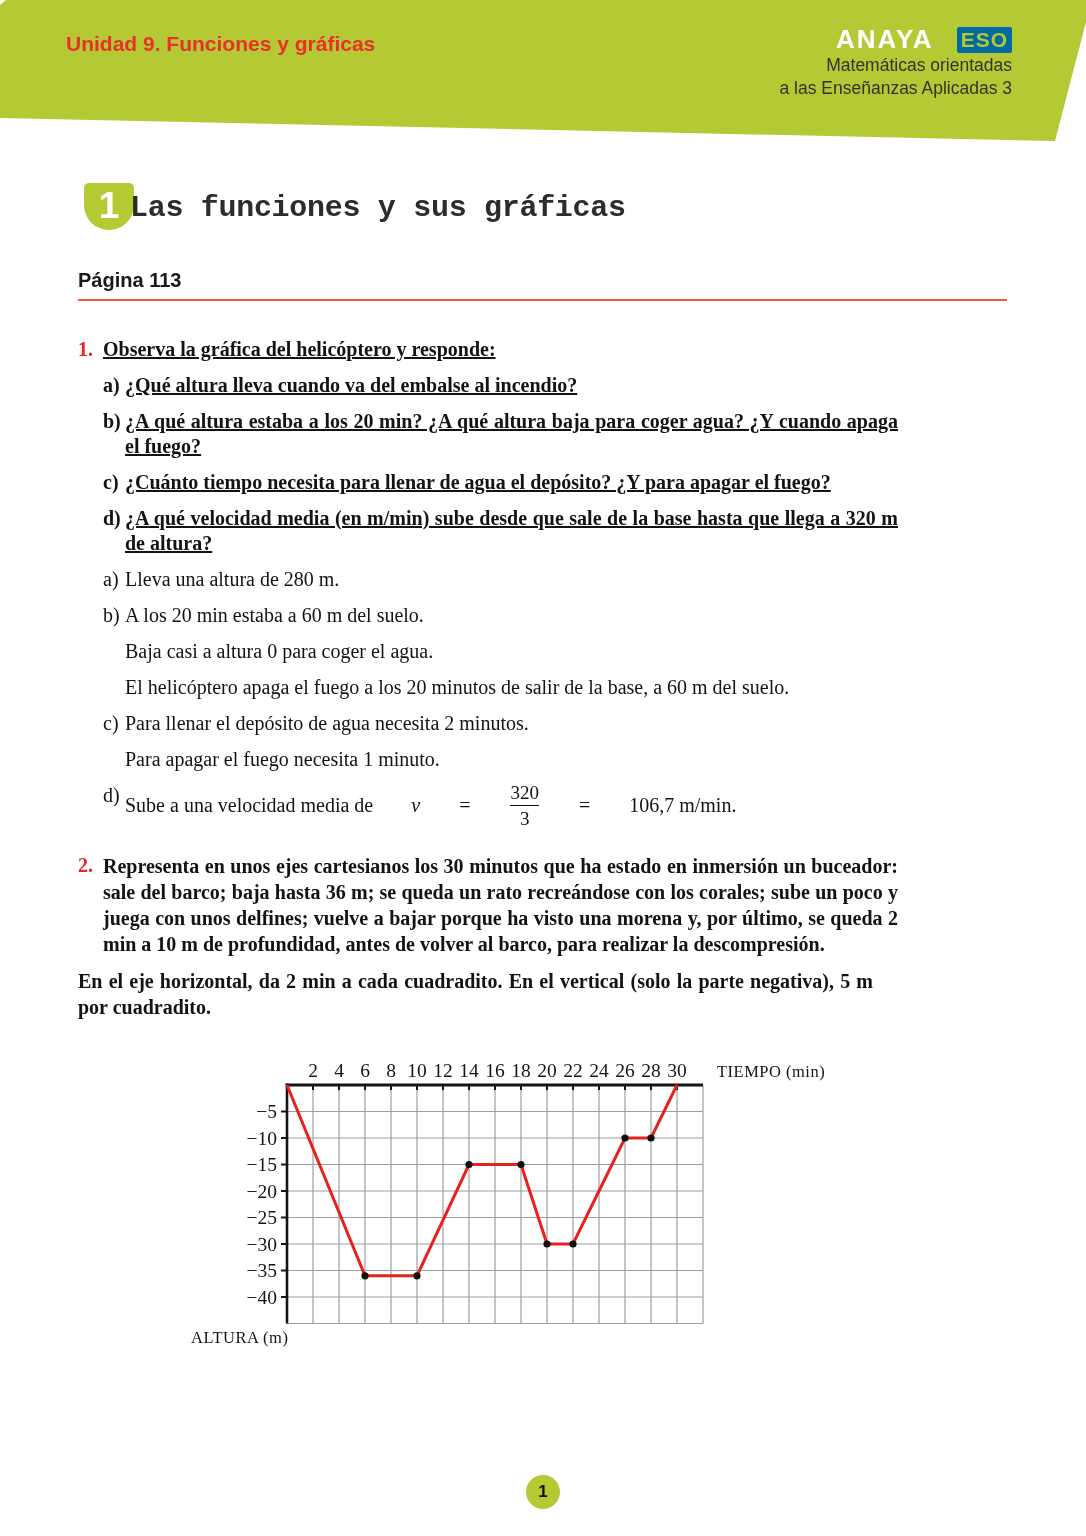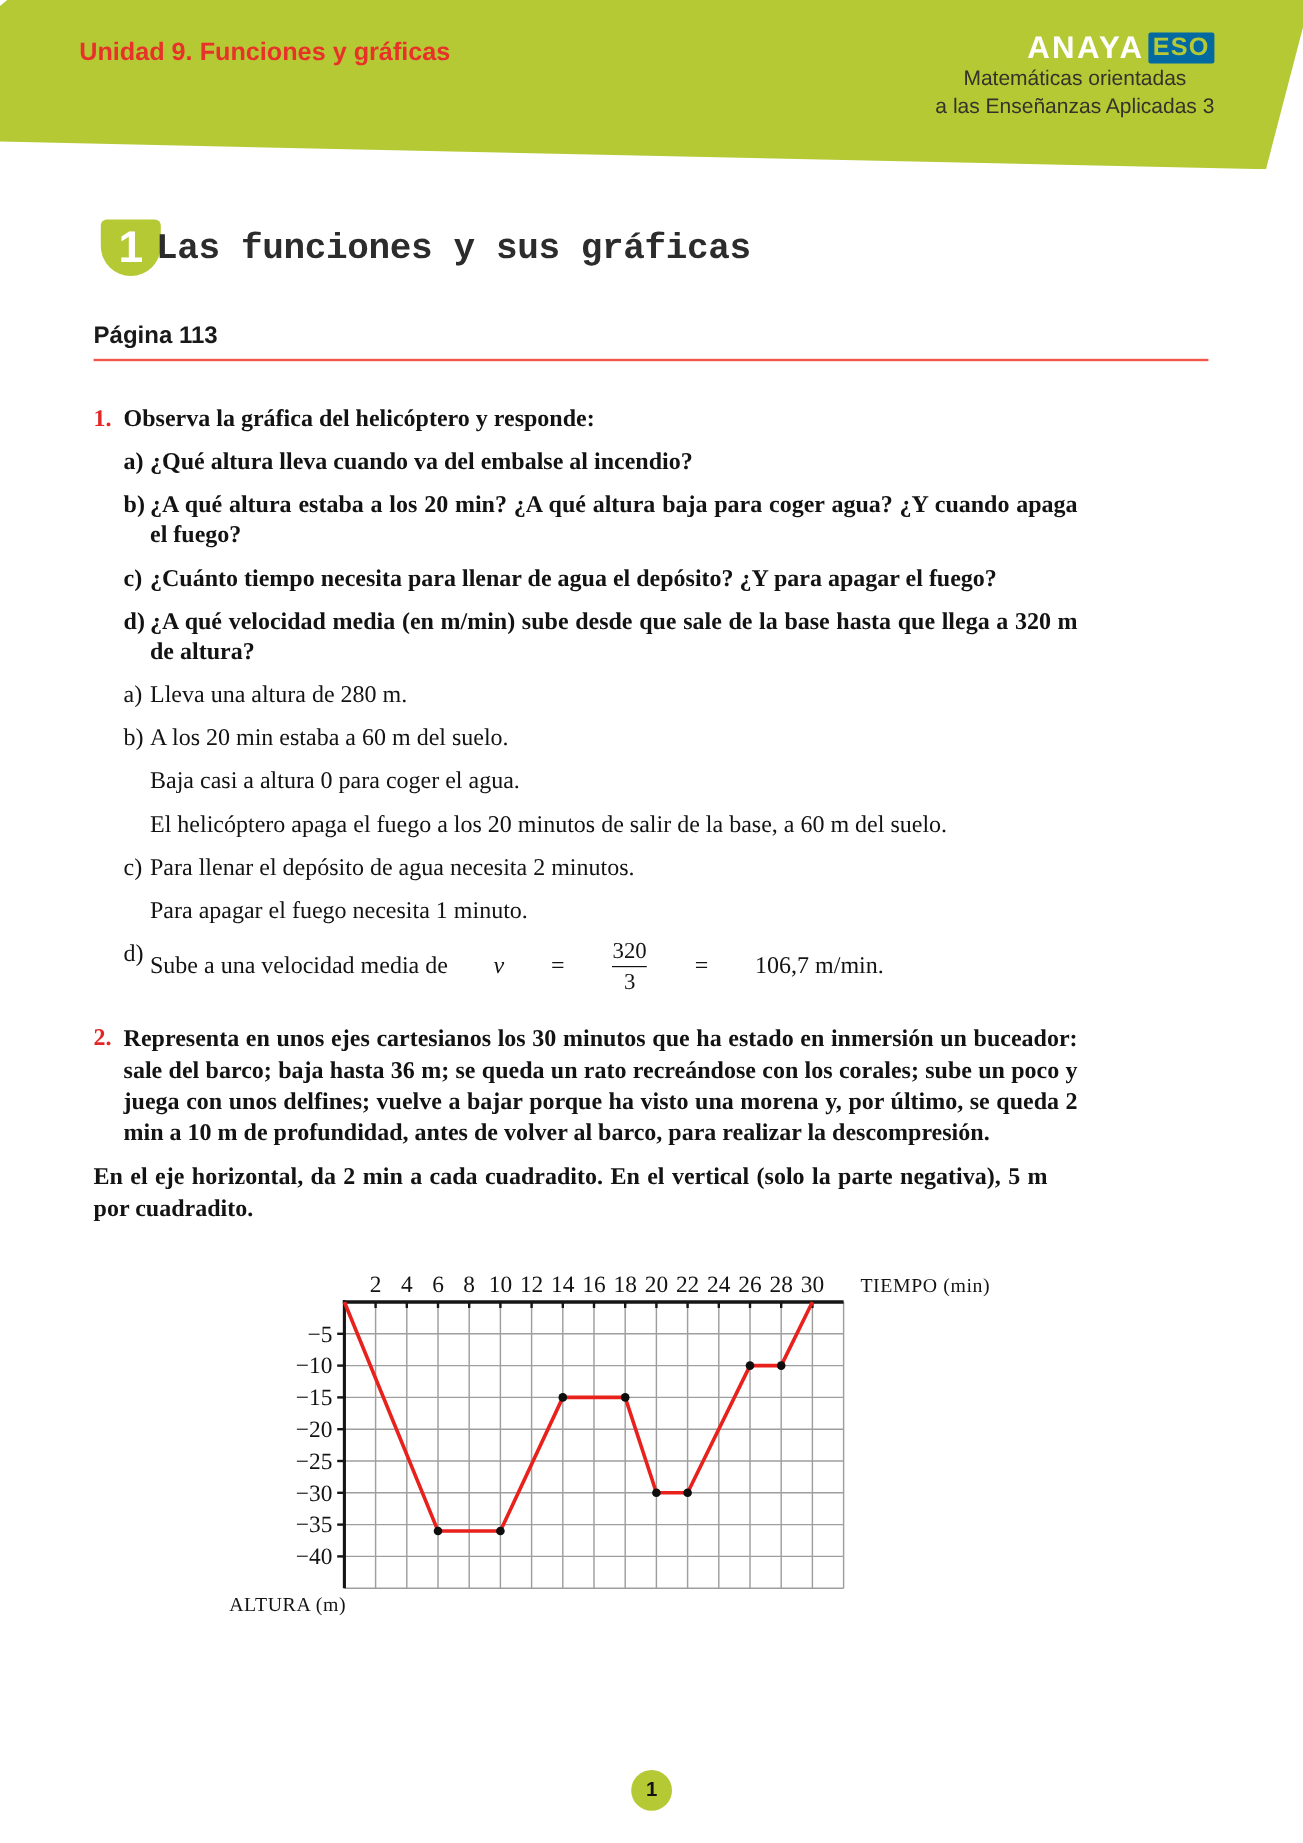--- a/index.html
+++ b/index.html
@@ -16,29 +16,29 @@
     clip-path:polygon(6px 0, 1086px 0, 1086px 22px, 1055px 141px, 0 118px, 0 5px);
   }
   .banner-title {
     position:absolute; left:66px; top:26px;
     font-family:"Liberation Sans", sans-serif; font-weight:bold;
     font-size:21px; line-height:36px; color:#e73129; white-space:nowrap;
   }
   .logo-row {
     position:absolute; top:24px; right:74px;
     display:flex; align-items:center;
-    font-family:"Liberation Sans", sans-serif; font-weight:bold;
+    font-family:"Liberation Sans", sans-serif; font-weight:bold;gap:20px;
   }
   .logo-anaya { color:#ffffff; font-size:26px; letter-spacing:2px; }
   .logo-eso {
     background:#0369a1; color:#b5c935; font-size:21px; letter-spacing:1px;
     padding:1px 4px; margin-left:3px; border-radius:2px;
   }
   .banner-sub {
-    position:absolute; top:54px; right:74px; text-align:center;
+    position:absolute; top:54px; right:74px; text-align:right;
     font-family:"Liberation Sans", sans-serif;
     font-size:17.5px; line-height:23px; color:#33332a;
   }
 
   
   .badge {
     position:absolute; left:84px; top:183px; width:50px; height:47px;
     background:#b5c935; border-radius:5px 5px 25px 25px;
     color:#ffffff; font-family:"Liberation Sans", sans-serif; font-weight:bold;
     font-size:37px; line-height:46px; text-align:center;
@@ -57,21 +57,21 @@
 
   
   .ex { position:absolute; left:78px; width:832px; font-size:20px; }
   .ex1 { top:337px; }
   .ex2 { top:853px; }
   .row { display:flex; margin-bottom:11px; }
   .num { flex:0 0 25px; width:25px; font-weight:bold; color:#e32726; line-height:25px; }
   .lbl { flex:0 0 22px; width:22px; line-height:25px; }
   .bold { font-weight:bold; }
   .itm { margin-left:25px; }
-  .qtext { width:773px; text-align:justify; line-height:25px; font-weight:bold; }
+  .qtext { width:773px; text-align:justify; line-height:25px; font-weight:bold;text-decoration:underline; }
   .atext { line-height:25px; }
   .ansd-text { display:flex; align-items:center; line-height:25px;gap:33px; }
   .ansd-text .sp { white-space:pre; }
   .eq { margin:0 6px; }
   .v-italic { font-style:italic; }
   .frac { display:inline-flex; flex-direction:column; align-items:center; font-size:19px; line-height:19px; margin:0 1px; }
   .frac-bar { align-self:stretch; height:1.6px; background:#111111; margin:2.5px 0; }
   .ptext { width:795px; text-align:justify; line-height:26px; font-weight:bold; }
   .p2 { margin-top:11px;font-family:Liberation Serif, serif; }
 

